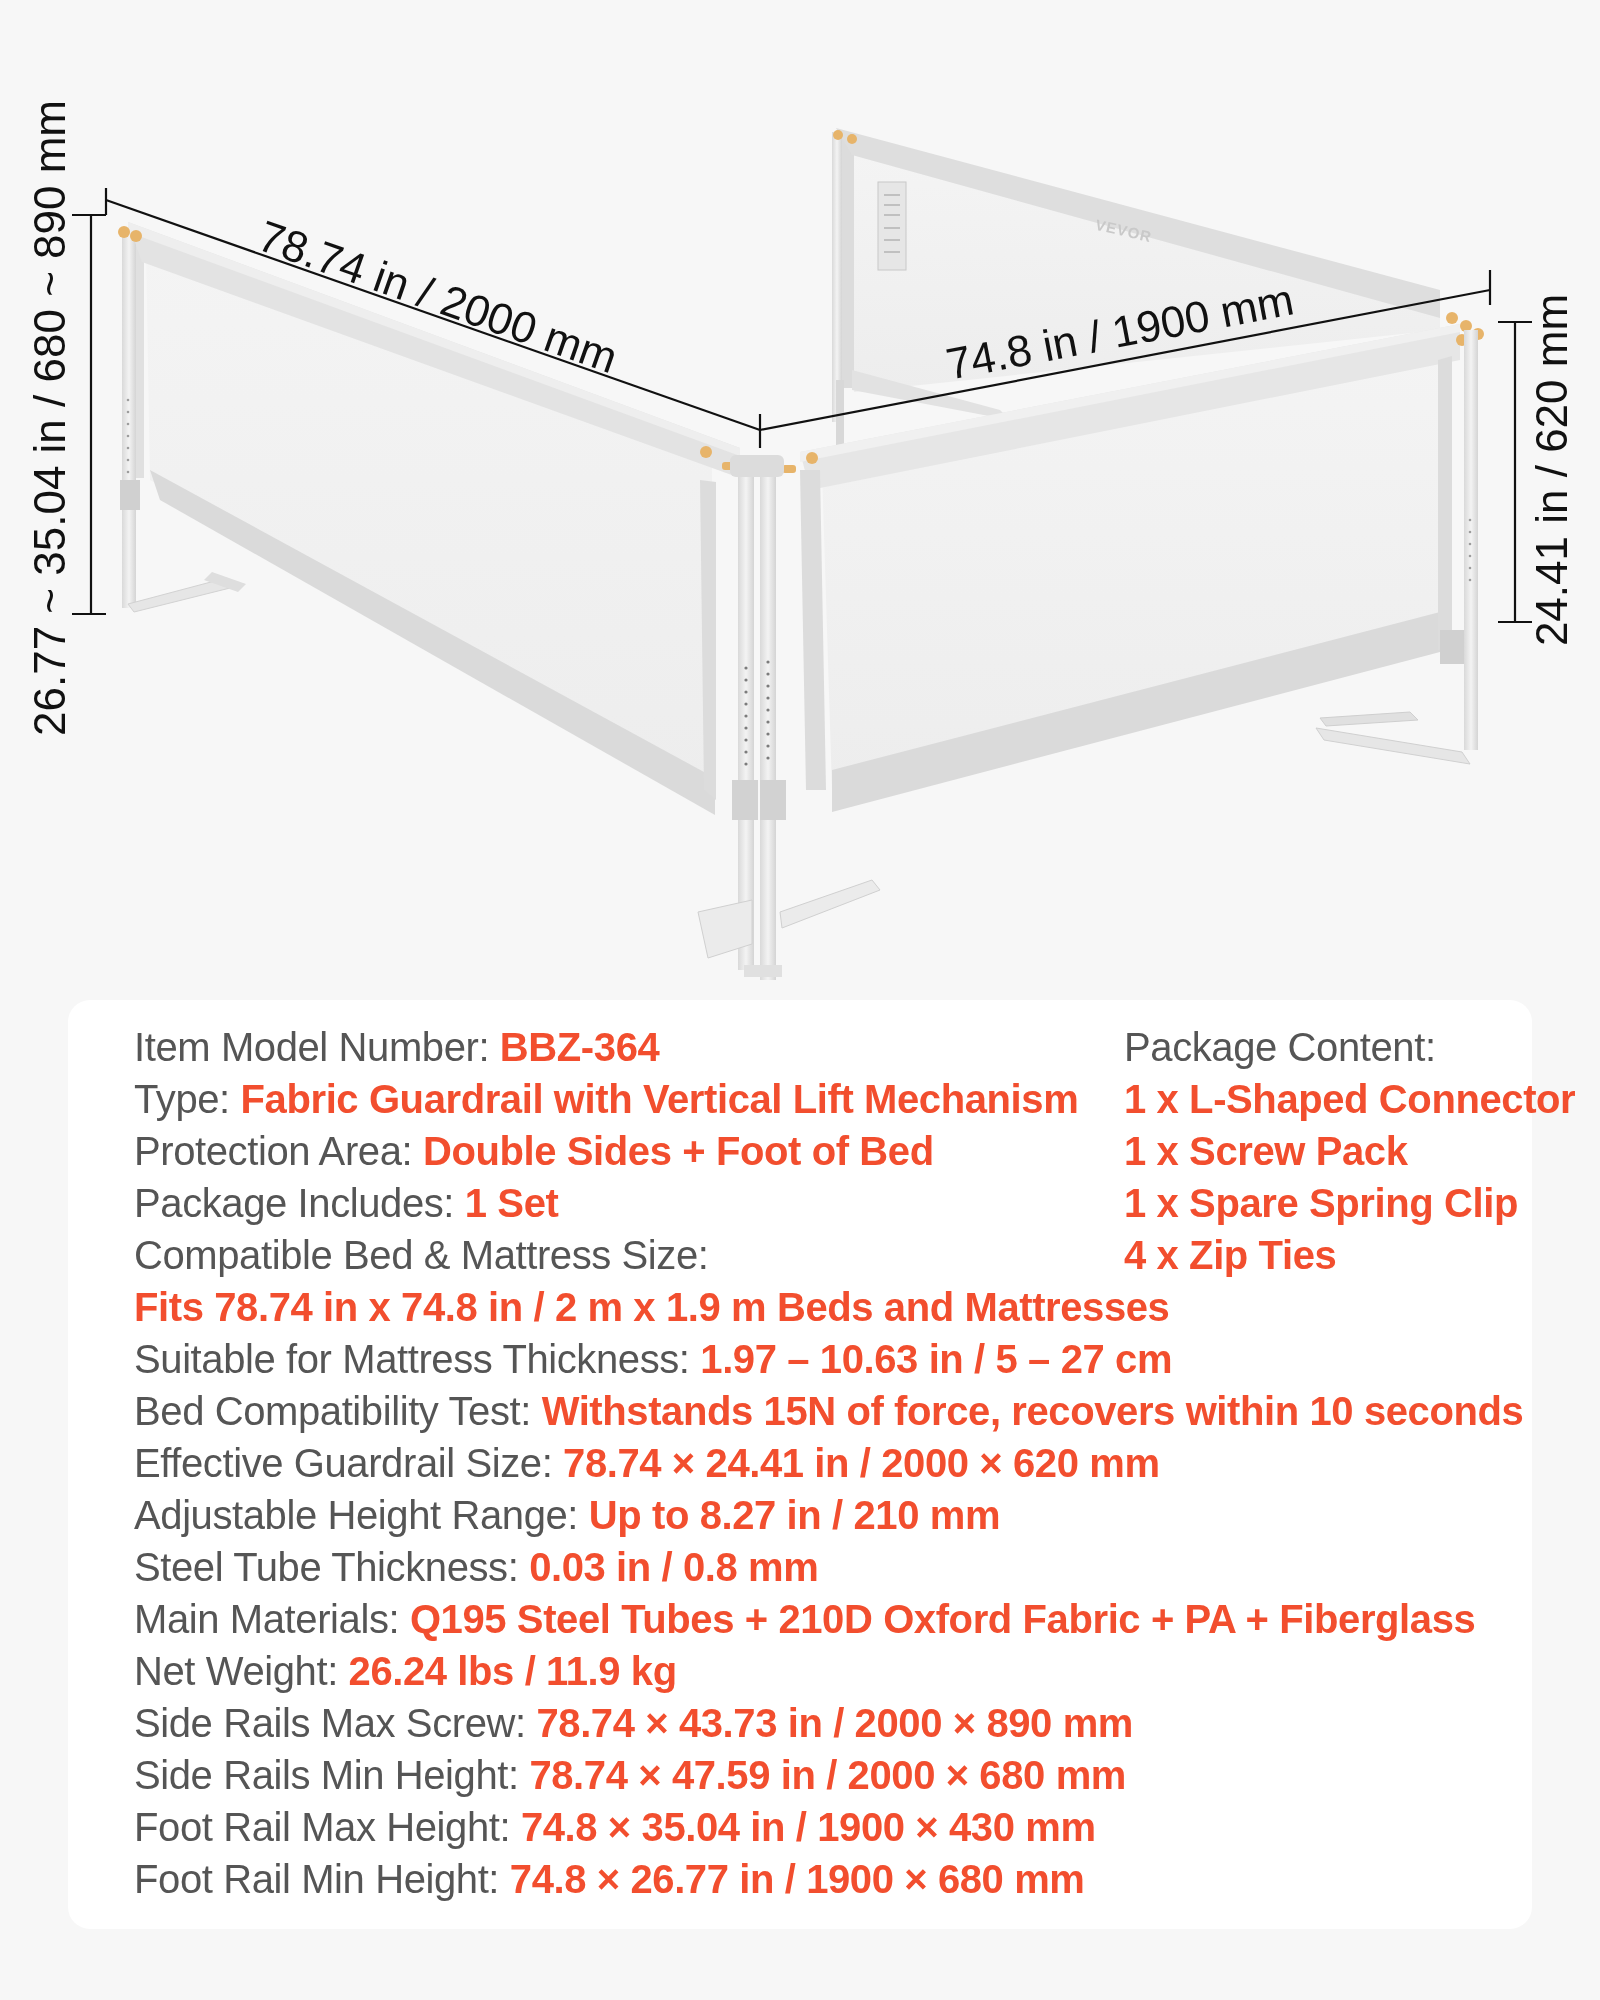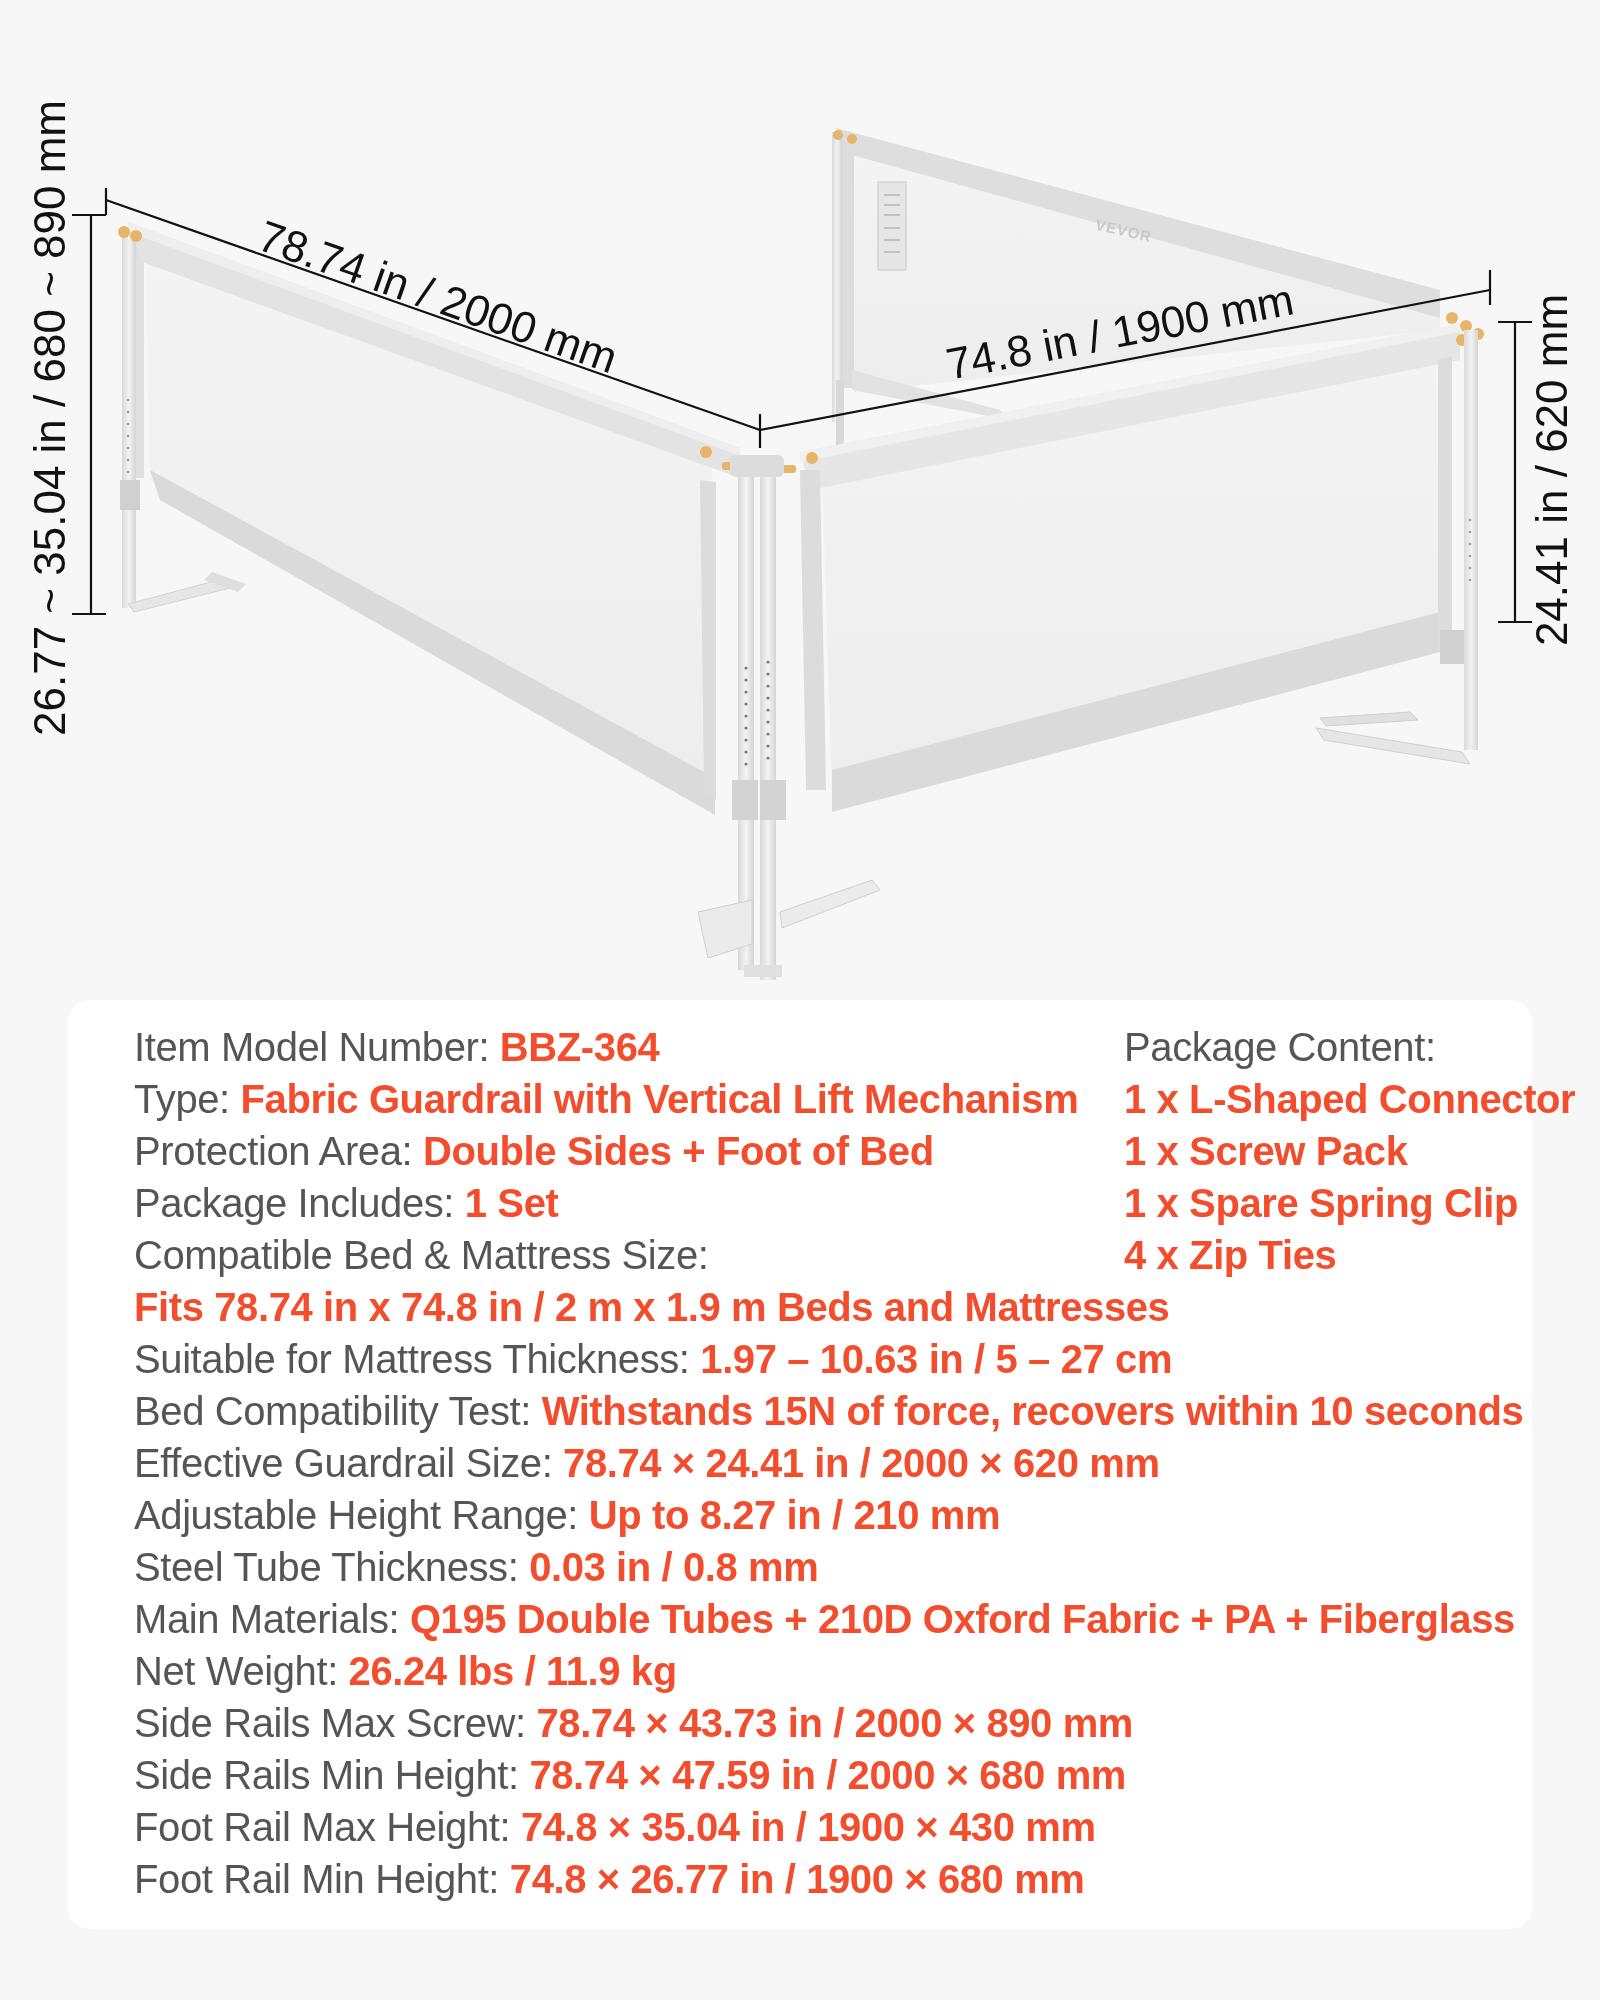--- a/index.html
+++ b/index.html
@@ -194,21 +194,21 @@
     <div class="spec-line" style="top:73px"><span class="label">Type: </span><span class="value">Fabric Guardrail with Vertical Lift Mechanism</span></div>
     <div class="spec-line" style="top:125px"><span class="label">Protection Area: </span><span class="value">Double Sides + Foot of Bed</span></div>
     <div class="spec-line" style="top:177px"><span class="label">Package Includes: </span><span class="value">1 Set</span></div>
     <div class="spec-line" style="top:229px"><span class="label">Compatible Bed &amp; Mattress Size:</span><span class="value"></span></div>
     <div class="spec-line" style="top:281px"><span class="label"></span><span class="value">Fits 78.74 in x 74.8 in / 2 m x 1.9 m Beds and Mattresses</span></div>
     <div class="spec-line" style="top:333px"><span class="label">Suitable for Mattress Thickness: </span><span class="value">1.97 – 10.63 in / 5 – 27 cm</span></div>
     <div class="spec-line" style="top:385px"><span class="label">Bed Compatibility Test: </span><span class="value">Withstands 15N of force, recovers within 10 seconds</span></div>
     <div class="spec-line" style="top:437px"><span class="label">Effective Guardrail Size: </span><span class="value">78.74 × 24.41 in / 2000 × 620 mm</span></div>
     <div class="spec-line" style="top:489px"><span class="label">Adjustable Height Range: </span><span class="value">Up to 8.27 in / 210 mm</span></div>
     <div class="spec-line" style="top:541px"><span class="label">Steel Tube Thickness: </span><span class="value">0.03 in / 0.8 mm</span></div>
-    <div class="spec-line" style="top:593px"><span class="label">Main Materials: </span><span class="value">Q195 Double Tubes + 210D Oxford Fabric + PA + Fiberglass</span></div>
+    <div class="spec-line" style="top:593px"><span class="label">Main Materials: </span><span class="value">Q195 Steel Tubes + 210D Oxford Fabric + PA + Fiberglass</span></div>
     <div class="spec-line" style="top:645px"><span class="label">Net Weight: </span><span class="value">26.24 lbs / 11.9 kg</span></div>
     <div class="spec-line" style="top:697px"><span class="label">Side Rails Max Screw: </span><span class="value">78.74 × 43.73 in / 2000 × 890 mm</span></div>
     <div class="spec-line" style="top:749px"><span class="label">Side Rails Min Height: </span><span class="value">78.74 × 47.59 in / 2000 × 680 mm</span></div>
     <div class="spec-line" style="top:801px"><span class="label">Foot Rail Max Height: </span><span class="value">74.8 × 35.04 in / 1900 × 430 mm</span></div>
     <div class="spec-line" style="top:853px"><span class="label">Foot Rail Min Height: </span><span class="value">74.8 × 26.77 in / 1900 × 680 mm</span></div>
   </div>
 
   <div id="spec-right" class="spec-col">
     <div class="spec-line label" style="top:21px">Package Content:</div>
     <div class="spec-line value" style="top:73px">1 x L-Shaped Connector</div>

